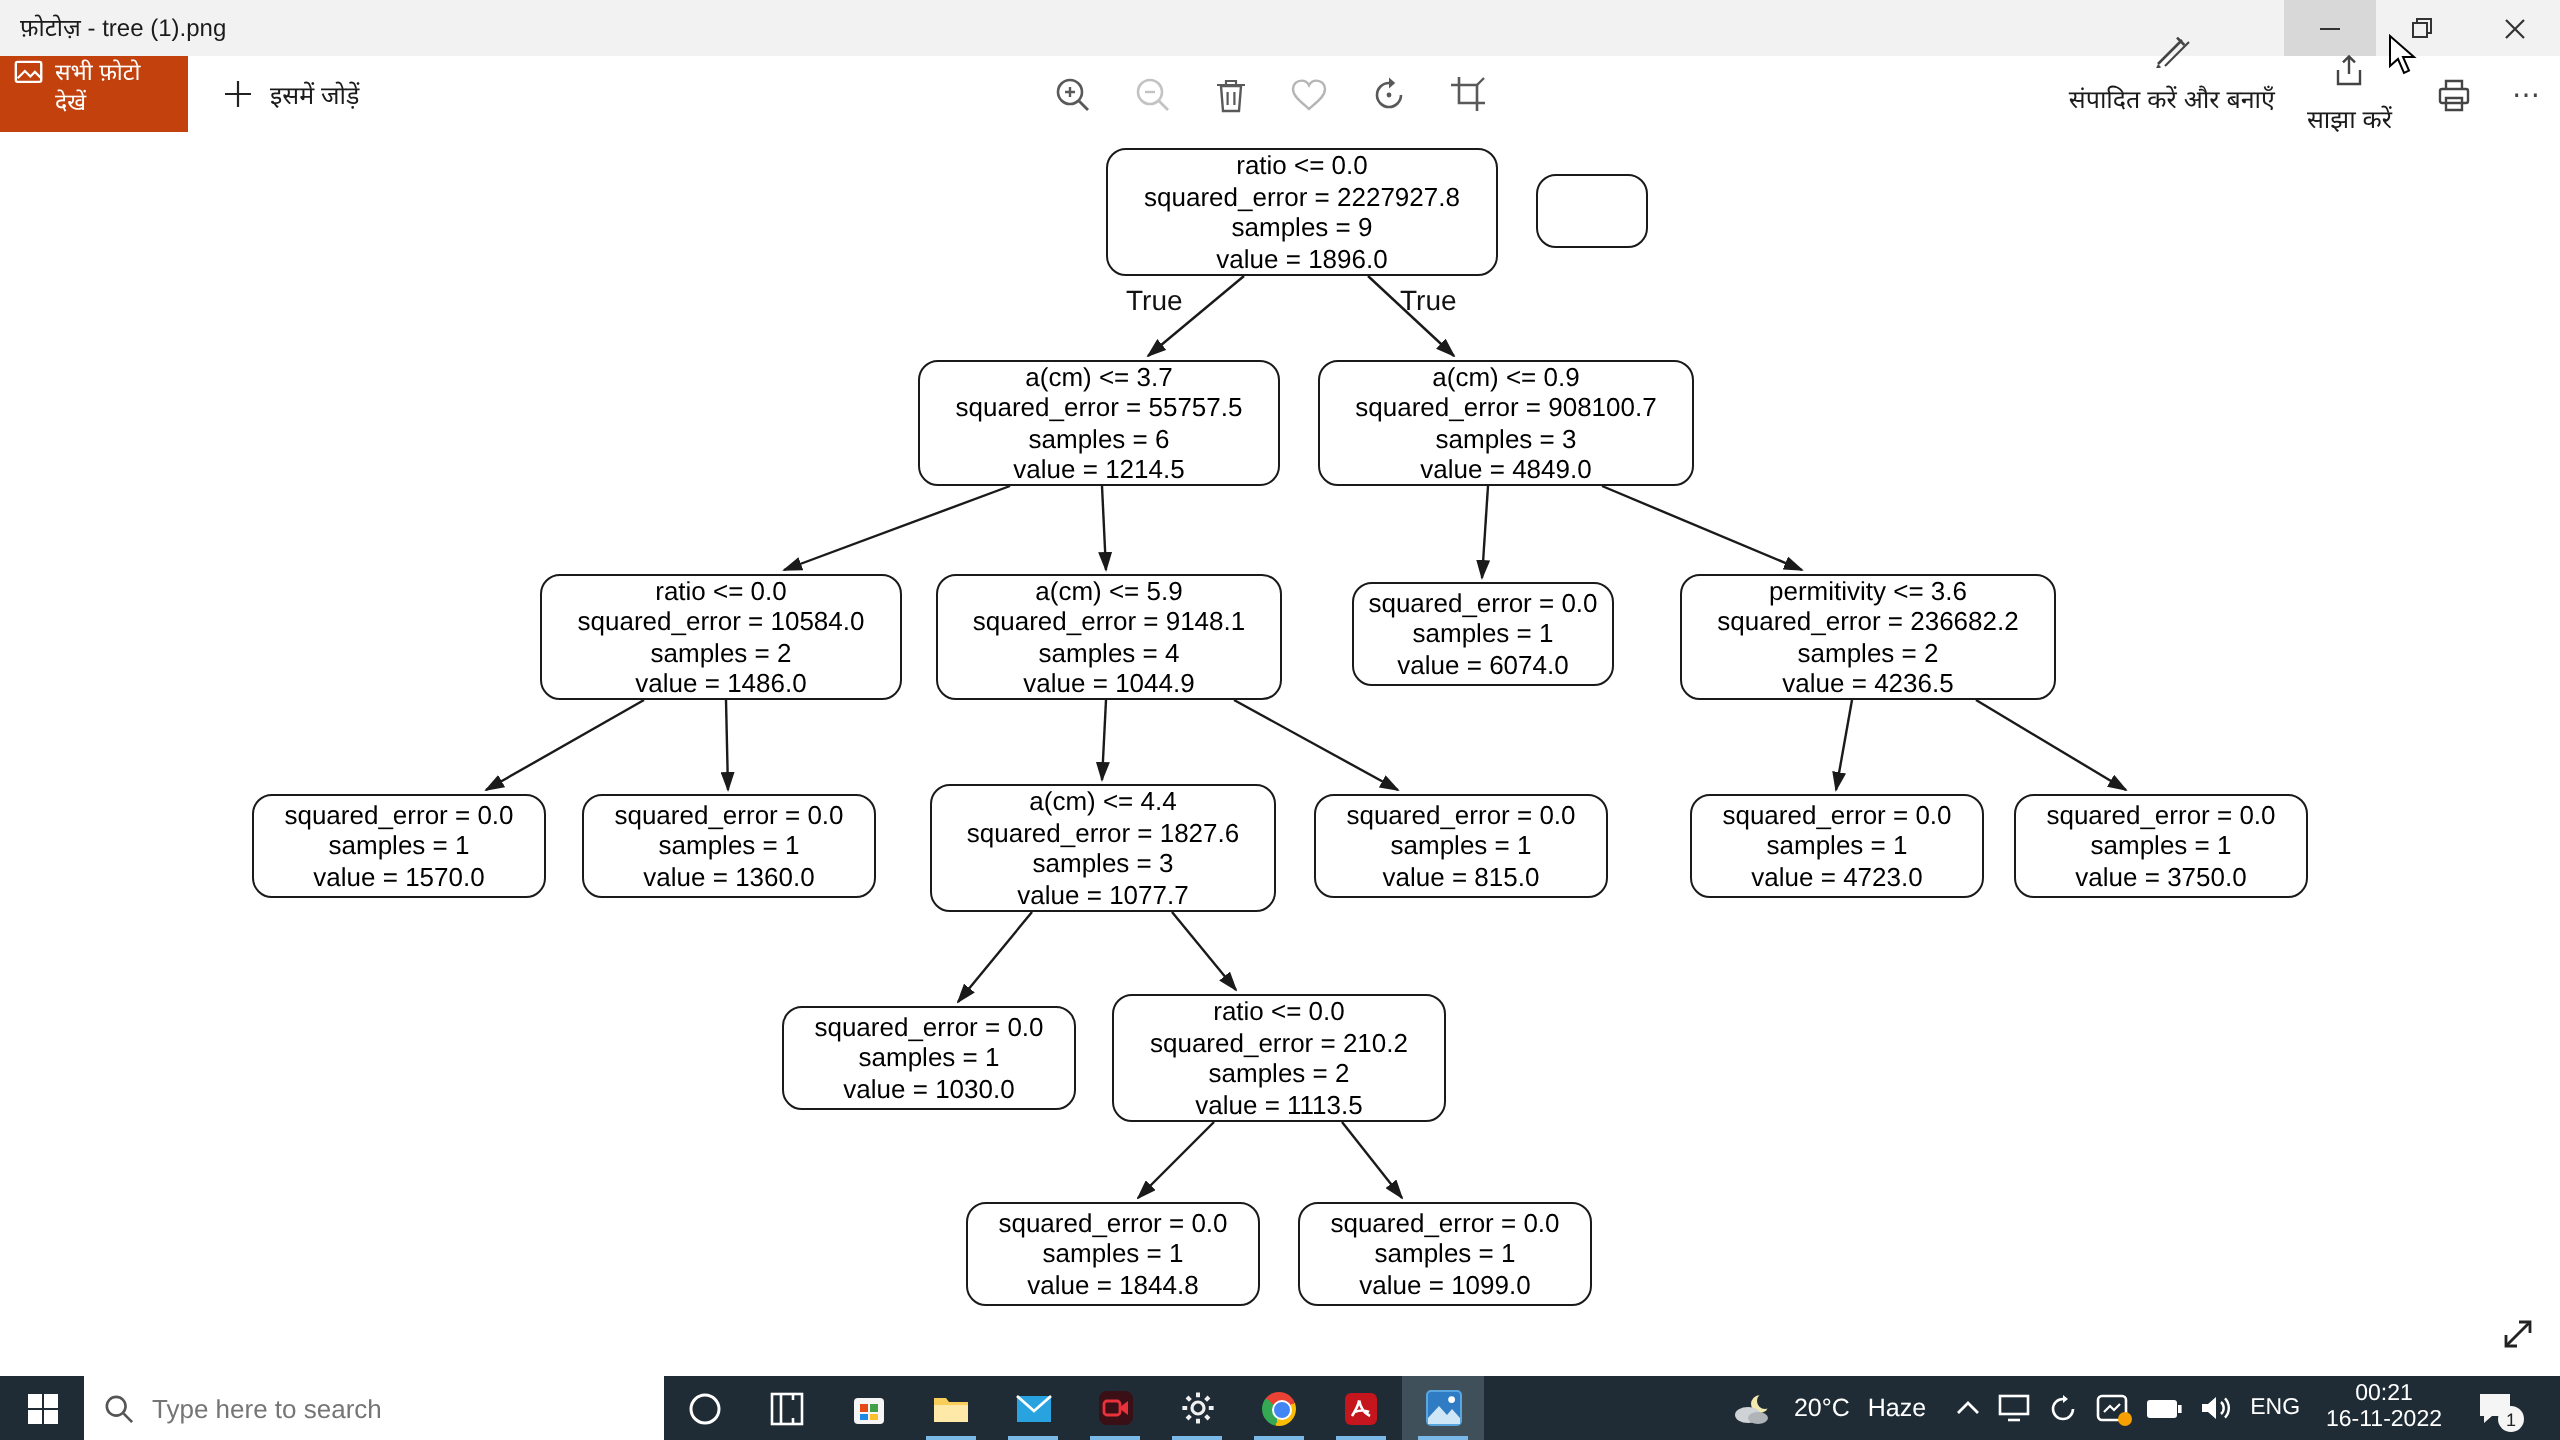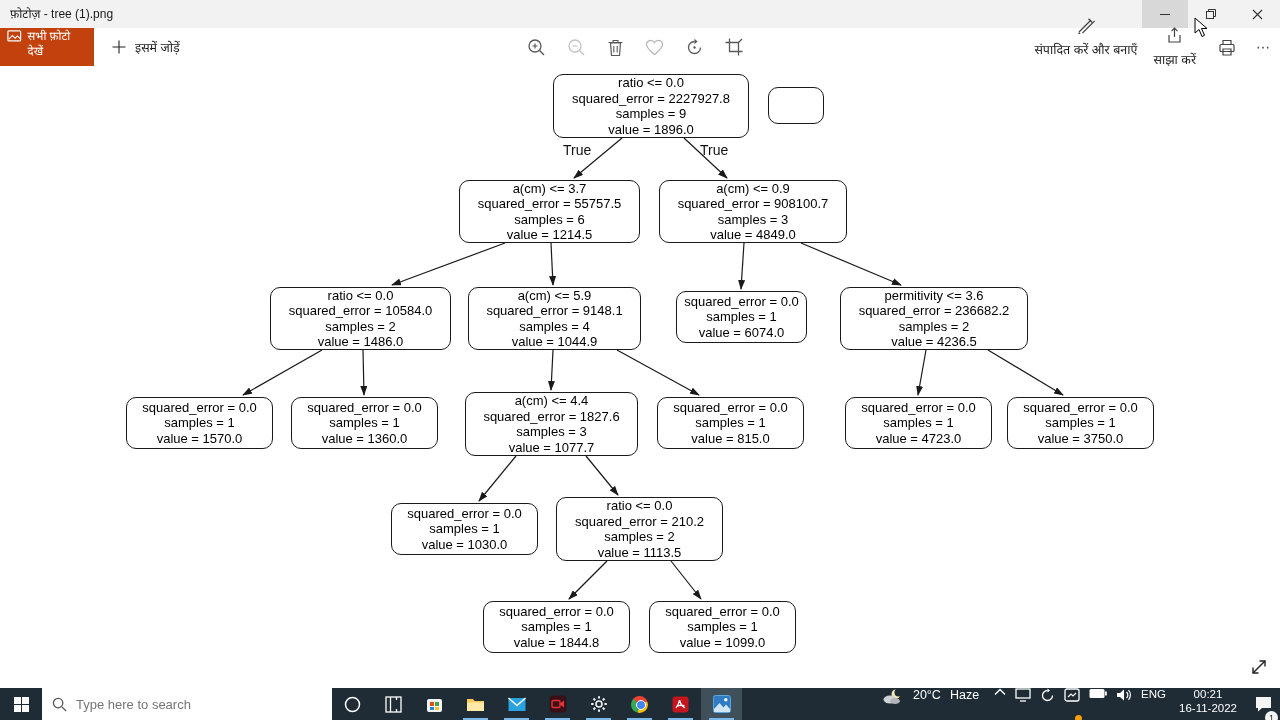--- a/index.html
+++ b/index.html
@@ -47,21 +47,21 @@
     display:flex; align-items:stretch; color:#fff; }
   .tb-start { width:42px; display:flex; align-items:center; justify-content:center; }
   .win-logo { display:grid; grid-template-columns:7px 7px; grid-template-rows:7px 7px; gap:1px; }
   .win-logo span { background:#fff; }
   .tb-search { width:290px; background:#fff; display:flex; align-items:center; padding-left:10px; gap:9px; }
   .tb-search input { border:none; outline:none; font-size:13px; color:#444; width:230px;
     font-family:Liberation Sans, sans-serif; background:transparent; }
   .tb-cell { width:41px; position:relative; display:flex; align-items:center; justify-content:center; }
   .tb-cell.active { background:#40505a; }
   .runline { position:absolute; bottom:0; left:8px; right:8px; height:2px; background:#7ab8e8; }
-  .tray { margin-left:auto; display:flex; gap:9px; padding-right:4px; }
+  .tray { margin-left:auto; display:flex; align-items:center; gap:9px; padding-right:20px; }
   .tray-txt { font-size:12.5px; }
   .tray-sm { font-size:11.5px; }
   .clockblk { text-align:center; font-size:11.5px; line-height:13.5px; padding:0 4px; }
   .notif { position:relative; display:flex; align-items:center; justify-content:center; width:26px; }
   .notif-badge { position:absolute; right:-2px; bottom:-4px; width:13px; height:13px; border-radius:50%;
     background:#f5f5f5; color:#222; font-size:9px; display:flex; align-items:center; justify-content:center; }
   .chrome-ball { width:17px; height:17px; border-radius:50%; position:relative;
     background:conic-gradient(from -50deg, #ea4335 0 120deg, #fbbc05 0 240deg, #34a853 0 360deg); }
   .chrome-ball::after { content:""; position:absolute; left:4.5px; top:4.5px; width:8px; height:8px;
     border-radius:50%; background:#4285f4; border:1.5px solid #fff; }

